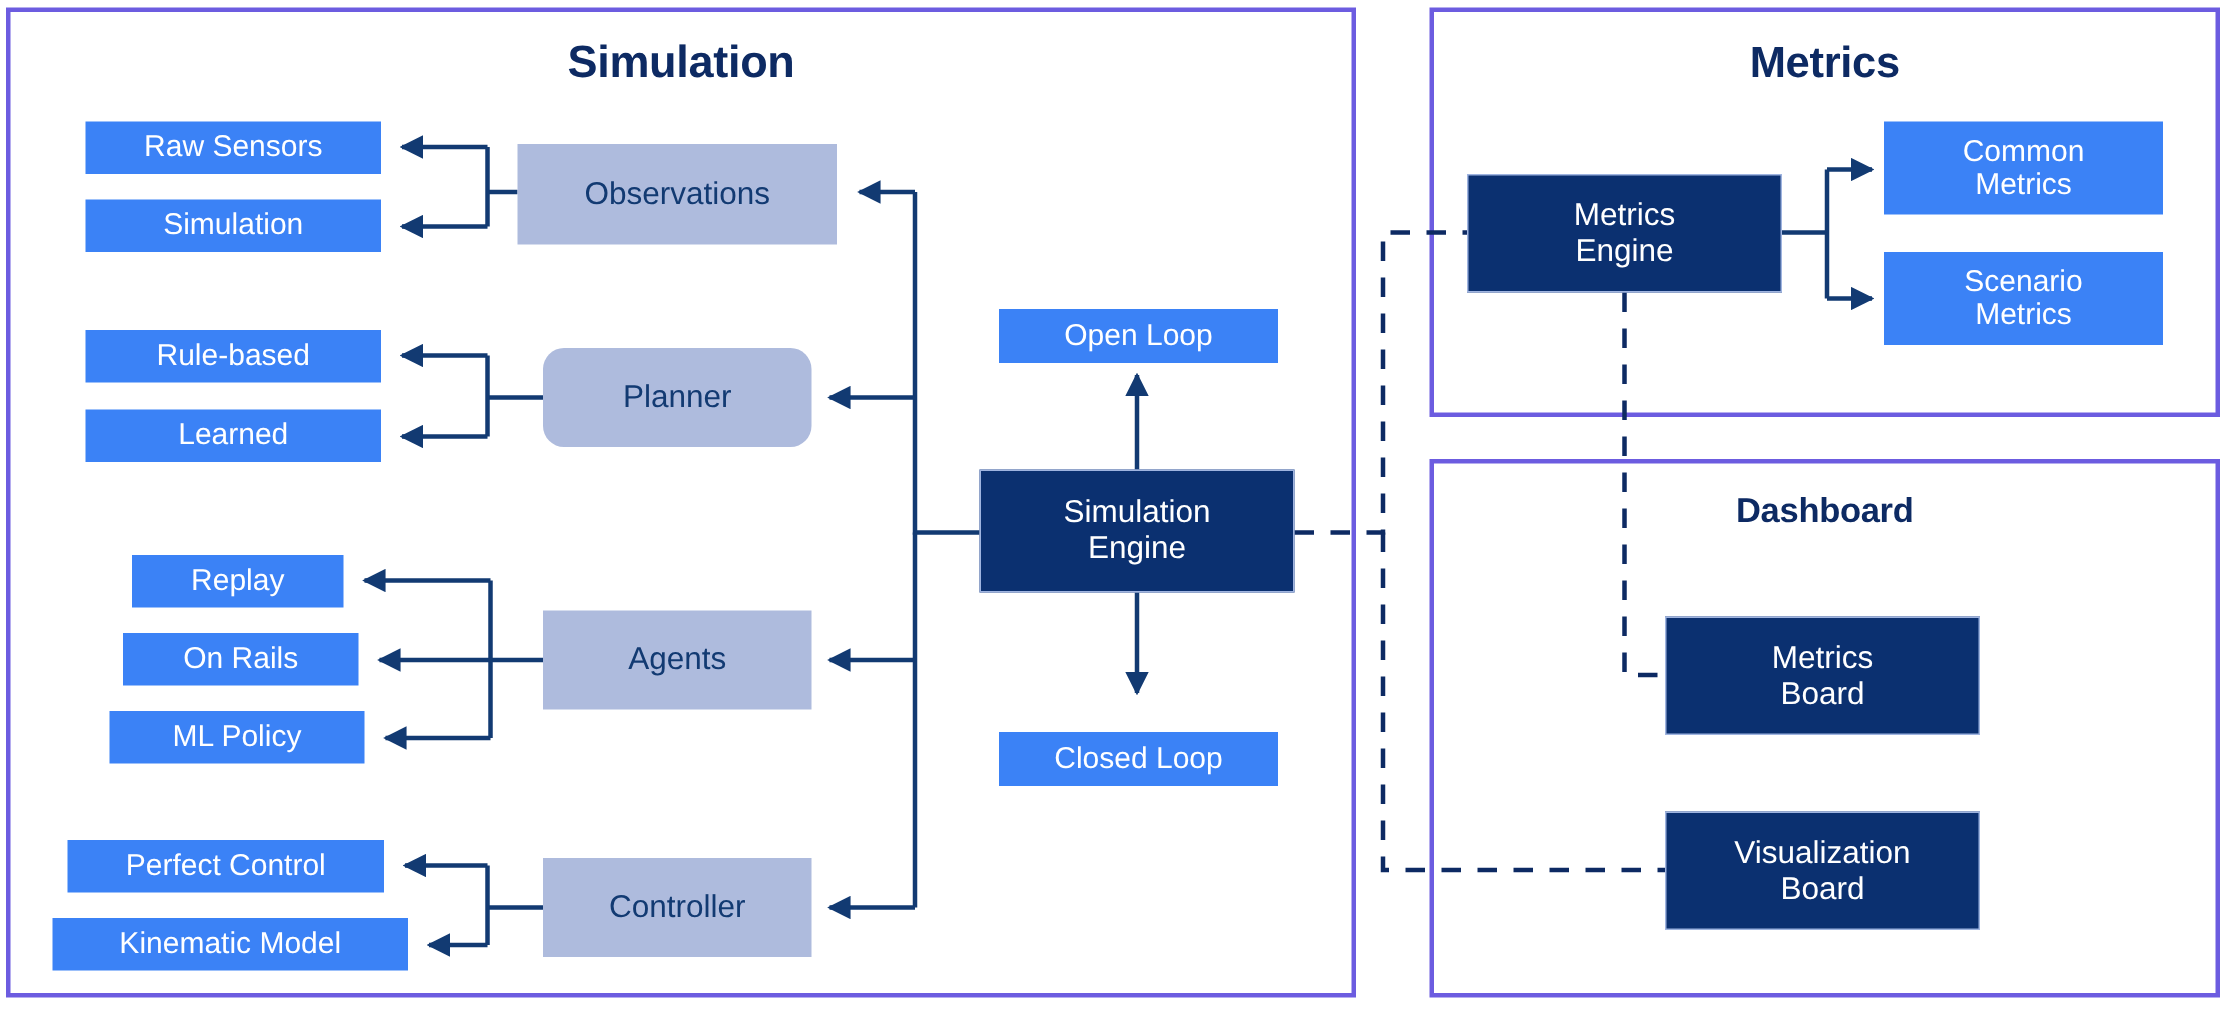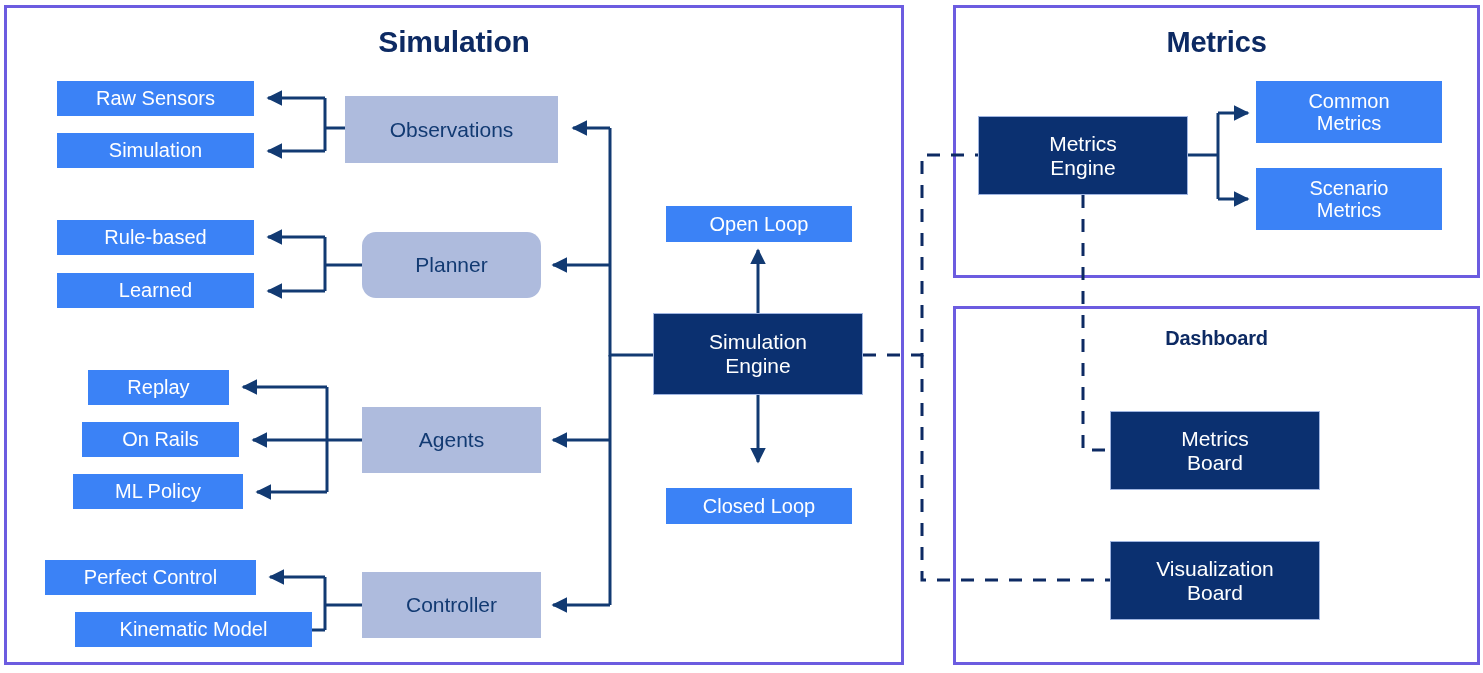--- a/index.html
+++ b/index.html
@@ -131,34 +131,34 @@
 
     <path class="dash-wire" d="M 863 355 L 922 355 L 922 155 L 978 155"></path>
 
     <path class="dash-wire" d="M 922 355 L 922 580 L 1110 580"></path>
 
     <path class="dash-wire" d="M 1083 195 L 1083 450 L 1110 450"></path>
   </svg>
 
   <div class="panel-title" style="left:4px; top:25px; width:900px; font-size:30px;">Simulation</div>
   <div class="panel-title" style="left:953px; top:26px; width:527px; font-size:29px;">Metrics</div>
-  <div class="panel-title" style="left:953px; top:327px; width:527px; font-size:20px;">Dashboard</div>
+  <div class="panel-title" style="left:953px; top:327px; width:527px; font-size:23px;">Dashboard</div>
 
   <div class="node node-purple" style="left:57px; top:81px; width:197px; height:35px;">Raw Sensors</div>
   <div class="node node-purple" style="left:57px; top:133px; width:197px; height:35px;">Simulation</div>
 
   <div class="node node-purple" style="left:57px; top:220px; width:197px; height:35px;">Rule-based</div>
   <div class="node node-purple" style="left:57px; top:273px; width:197px; height:35px;">Learned</div>
 
   <div class="node node-purple" style="left:88px; top:370px; width:141px; height:35px;">Replay</div>
   <div class="node node-purple" style="left:82px; top:422px; width:157px; height:35px;">On Rails</div>
   <div class="node node-purple" style="left:73px; top:474px; width:170px; height:35px;">ML Policy</div>
 
   <div class="node node-purple" style="left:45px; top:560px; width:211px; height:35px;">Perfect Control</div>
-  <div class="node node-purple" style="left:35px; top:612px; width:237px; height:35px;margin-left:40px;">Kinematic Model</div>
+  <div class="node node-purple" style="left:35px; top:612px; width:237px; height:35px;">Kinematic Model</div>
 
   <div class="node node-grey" style="left:345px; top:96px; width:213px; height:67px;">Observations</div>
   <div class="node node-grey" style="left:362px; top:232px; width:179px; height:66px;border-radius:14px;">Planner</div>
   <div class="node node-grey" style="left:362px; top:407px; width:179px; height:66px;">Agents</div>
   <div class="node node-grey" style="left:362px; top:572px; width:179px; height:66px;">Controller</div>
 
   <div class="node node-purple" style="left:666px; top:206px; width:186px; height:36px;">Open Loop</div>
   <div class="node node-navy" style="left:653px; top:313px; width:210px; height:82px;">Simulation
 Engine</div>
   <div class="node node-purple" style="left:666px; top:488px; width:186px; height:36px;">Closed Loop</div>

